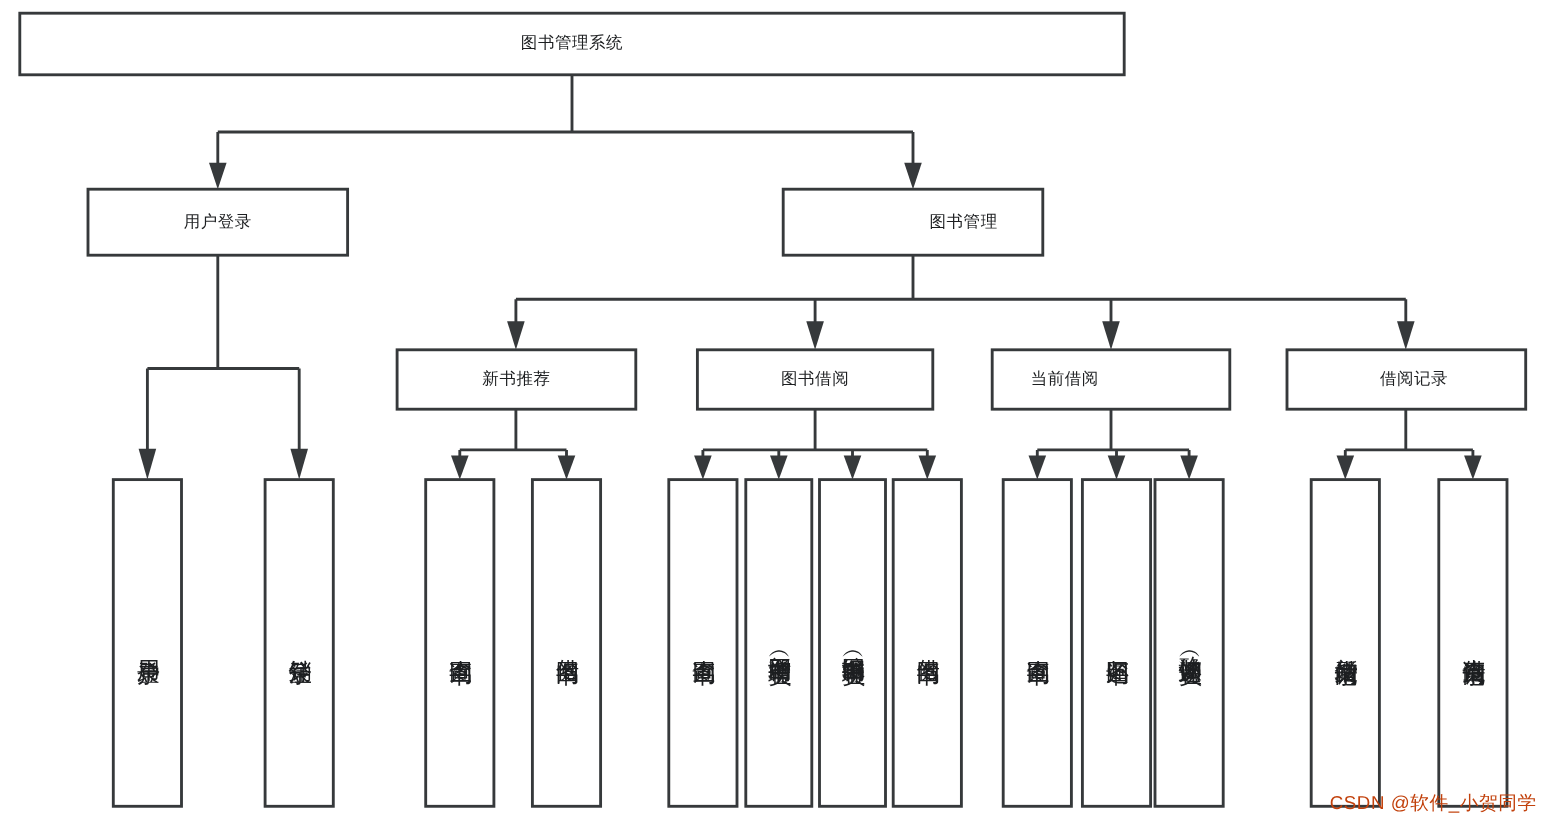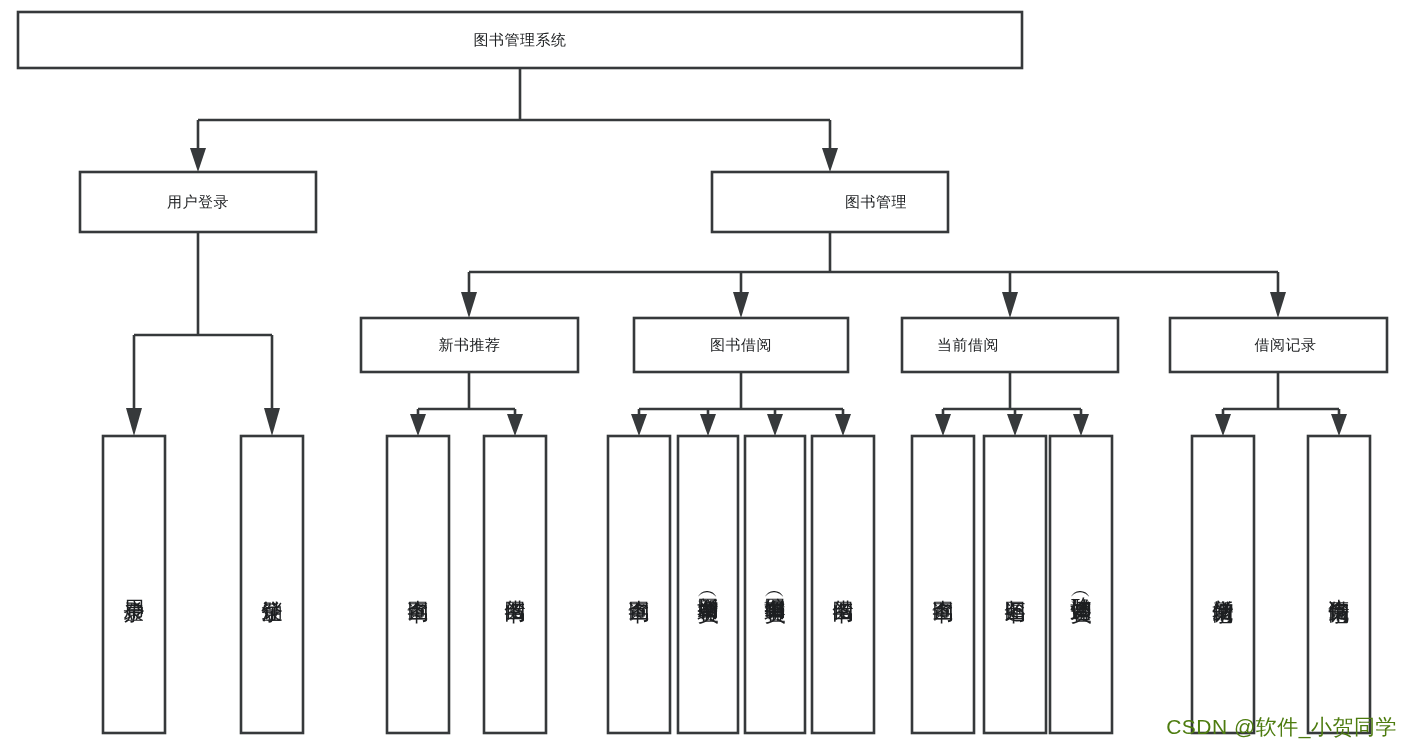--- a/index.html
+++ b/index.html
@@ -62,22 +62,22 @@
     font-size: 21px;
     letter-spacing: 1px;
     writing-mode: vertical-rl;
     text-orientation: upright;
     pointer-events: none;
   }
   .watermark {
     position: absolute;
     right: 8px;
     bottom: 6px;
-    font-size: 21px;
-    color: #4d7c0f;
+    font-size: 17px;
+    color: #c2410c;
     letter-spacing: 0.5px;
     white-space: nowrap;
   }
 </style>
 </head>
 <body>
 
 <div id="diagram-root">
 
   <svg class="canvas" viewBox="0 0 1405 747" xmlns="http://www.w3.org/2000/svg">

